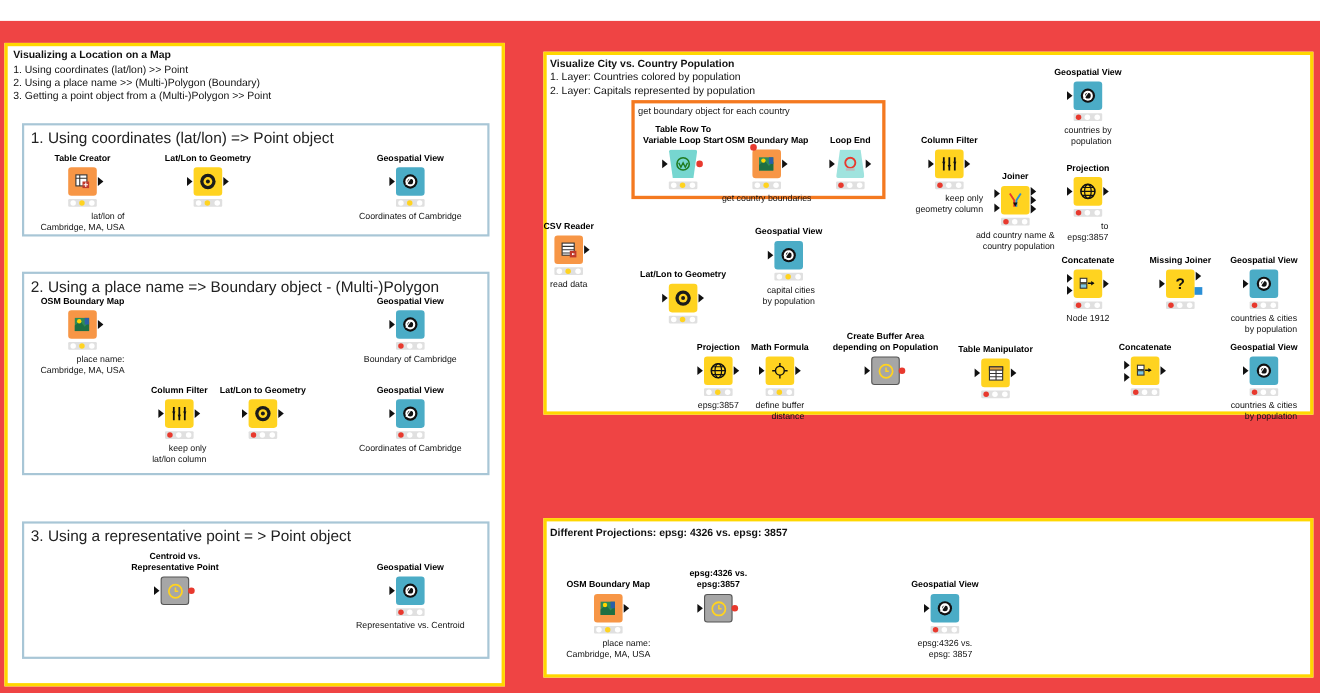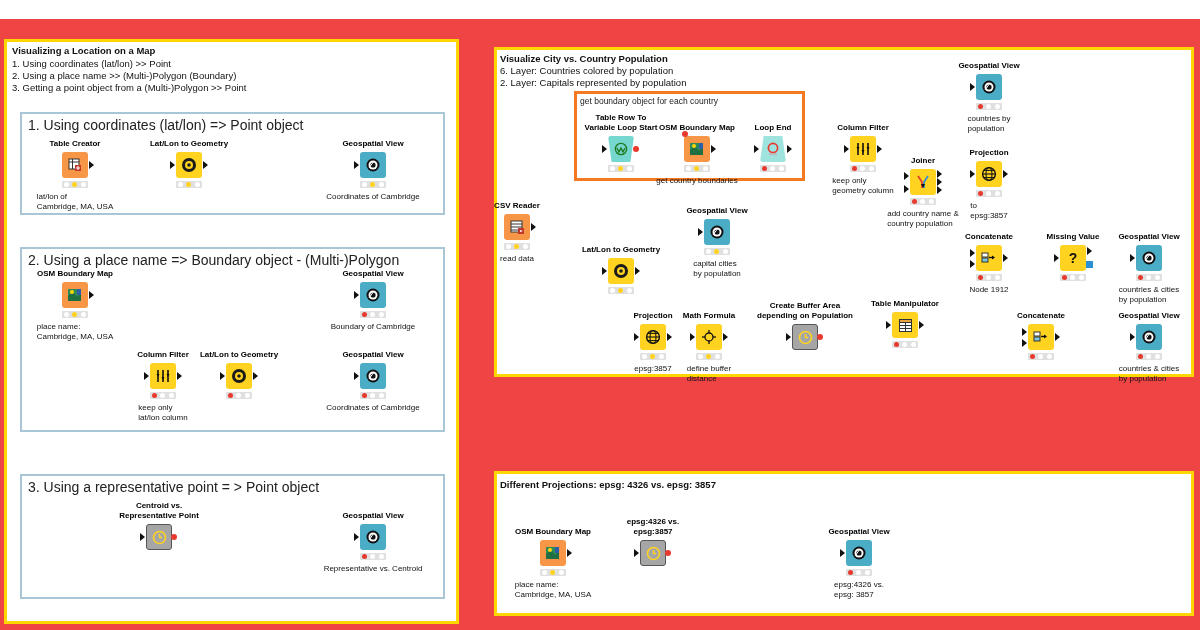--- a/index.html
+++ b/index.html
@@ -106,21 +106,21 @@
     white-space: nowrap;
     line-height: 9.5px;
   }
   .node-sublabel {
     position: absolute;
     left: 50%;
     transform: translateX(-50%);
     top: 40px;
     font-size: 8px;
     color: #111;
-    text-align: left;
+    text-align: right;
     white-space: nowrap;
     line-height: 9.5px;
   }
   
   .status {
     position: absolute;
     left: 50%;
     transform: translateX(-50%);
     top: 29px;
     width: 26px; height: 7px;
@@ -435,21 +435,21 @@
     <div class="status">
         <i class="on-red"></i>
         <i></i>
         <i></i>
       </div>
     <div class="node-sublabel">Representative vs. Centroid</div>
   </div>
 
   <div class="panel" style="left:494px; top:28px; width:700px; height:330px;"></div>
   <div class="panel-title" style="left:500px; top:34px;">Visualize City vs. Country Population</div>
-  <div class="panel-sub" style="left:500px; top:46px;">6. Layer: Countries colored by population</div>
+  <div class="panel-sub" style="left:500px; top:46px;">1. Layer: Countries colored by population</div>
   <div class="panel-sub" style="left:500px; top:58px;">2. Layer: Capitals represented by population</div>
 
   <div class="loopgroup" style="left:574px; top:72px; width:231px; height:90px;"></div>
   <div class="loopgroup-label" style="left:580px; top:77px;">get boundary object for each country</div>
 
   <div class="node" style="left:608px; top:117px;">
     <div class="node-label">Table Row To<br>Variable Loop Start</div>
     <div class="node-body nb-loop shape-loopstart">
       <svg width="14" height="14" viewBox="0 0 14 14">
           <circle cx="7" cy="7" r="5.6" fill="none" stroke="#1f7a1f" stroke-width="1.4"></circle>
@@ -659,21 +659,21 @@
     <div class="port" style="left:27px; top:9px;"></div>
     <div class="status">
         <i class="on-red"></i>
         <i></i>
         <i></i>
       </div>
     <div class="node-sublabel">Node 1912</div>
   </div>
 
   <div class="node" style="left:1060px; top:226px;">
-    <div class="node-label">Missing Value</div>
+    <div class="node-label">Missing Joiner</div>
     <div class="node-body nb-missing">
       <svg width="16" height="16" viewBox="0 0 16 16">
           <text x="8" y="13" font-size="14" font-family="Liberation Sans, sans-serif" font-weight="bold" text-anchor="middle" fill="#111">?</text>
         </svg>
     </div>
     <div class="port" style="left:-6px; top:9px;"></div>
     <div class="port" style="left:27px; top:2px;"></div>
     <div style="position:absolute; left:26px; top:16px; width:7px; height:7px; background:#2b8fd6;"></div>
     <div class="status">
         <i class="on-red"></i>
@@ -748,21 +748,21 @@
     <div class="node-body nb-meta">
       <svg width="15" height="15" viewBox="0 0 15 15">
           <circle cx="7.5" cy="7.5" r="6" fill="none" stroke="#FFD320" stroke-width="1.6"></circle>
           <path d="M7.5 4 L7.5 7.5 L10 7.5" stroke="#FFD320" stroke-width="1.4" fill="none"></path>
         </svg>
     </div>
     <div class="port" style="left:-6px; top:9px;"></div>
     <div class="port flow" style="left:25px; top:10px;"></div>
   </div>
 
-  <div class="node" style="left:892px; top:293px;border-radius:11px;">
+  <div class="node" style="left:892px; top:307px;border-radius:11px;">
     <div class="node-label">Table Manipulator</div>
     <div class="node-body nb-manip">
       <svg width="15" height="15" viewBox="0 0 15 15">
           <rect x="1.5" y="1.5" width="12" height="12" fill="#fff" stroke="#333"></rect>
           <rect x="1.5" y="1.5" width="12" height="3" fill="#e8a33d" stroke="#333"></rect>
           <line x1="1.5" y1="7.5" x2="13.5" y2="7.5" stroke="#333"></line>
           <line x1="1.5" y1="10.5" x2="13.5" y2="10.5" stroke="#333"></line>
           <line x1="7.5" y1="4.5" x2="7.5" y2="13.5" stroke="#333"></line>
         </svg>
     </div>

